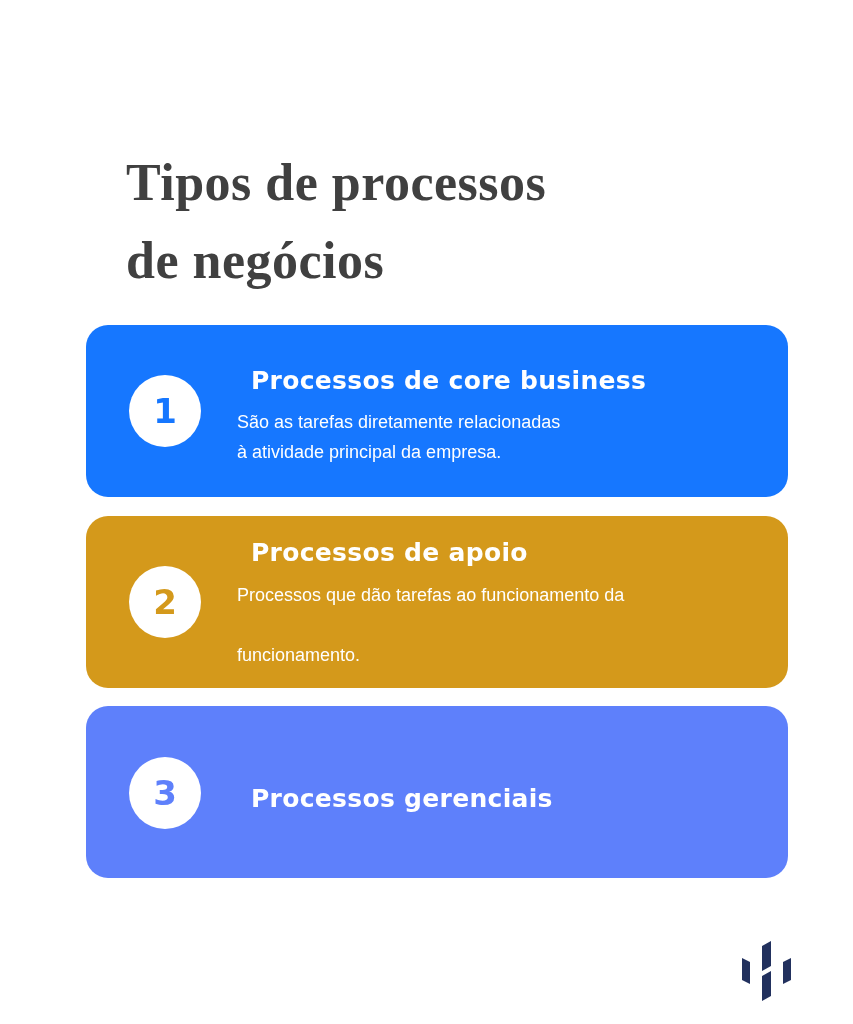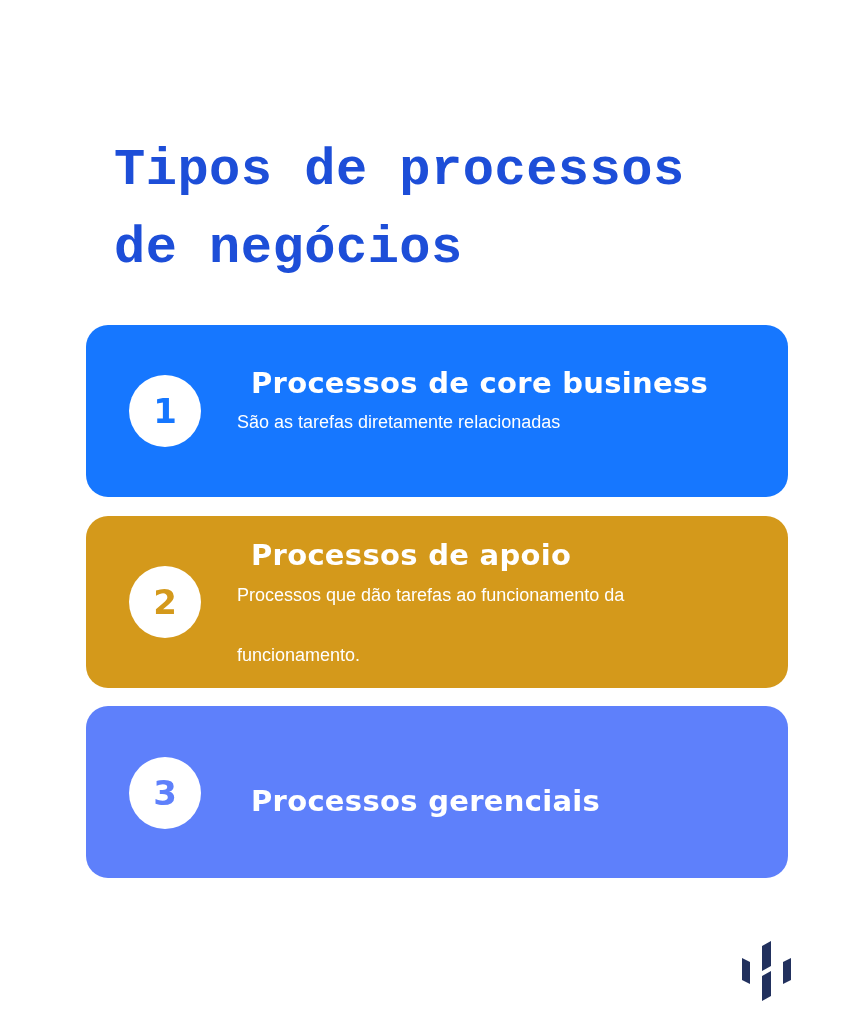--- a/index.html
+++ b/index.html
@@ -1,45 +1,46 @@
 <!DOCTYPE html>
 <html><head>
 <meta charset="utf-8">
 <style>
   html, body { margin:0; padding:0; }
   body { width:853px; height:1024px; background:#ffffff; position:relative; overflow:hidden;
          font-family:"Liberation Sans", sans-serif; }
-  .title { position:absolute; left:110px; top:128px; margin:4px; color:#1d4ed8;
-           font-family:Liberation Mono, monospace; font-weight:bold; font-size:52px;
+  .title { position:absolute; left:110px; top:128px; margin:16px; color:#404040;
+           font-family:Liberation Serif, serif; font-weight:bold; font-size:52px;
            line-height:78px; letter-spacing:0.5px; }
   .card { position:absolute; left:86px; width:702px; height:172px; border-radius:22px; }
   .circle { position:absolute; left:129px; width:72px; height:72px; border-radius:50%;
             background:#ffffff; display:flex; align-items:center; justify-content:center;
             font-family:"DejaVu Sans", sans-serif; font-weight:bold; font-size:34px; }
   .card-title { position:absolute; left:251px; margin:0; color:#ffffff;
-                font-family:"DejaVu Sans", sans-serif; font-weight:bold; font-size:29px; letter-spacing:0.3px; white-space:nowrap; }
+                font-family:"DejaVu Sans", sans-serif; font-weight:bold; font-size:25px; letter-spacing:0.3px; white-space:nowrap; }
   .card-desc { position:absolute; left:237px; margin:0; color:#ffffff; font-size:18px;
                line-height:30px; width:500px; }
   .logo { position:absolute; left:740px; top:940px; width:54px; height:62px; }
 </style>
 </head>
 <body>
 
 <h1 class="title">
   <span>Tipos de processos</span><br>
   <span>de negócios</span>
 </h1>
 
 <div class="card" style="top:325px;background:#1677ff;"></div>
 <div class="circle" style="top:375px;color:#1677ff;">
   <span>1</span>
 </div>
 <h2 class="card-title" style="top:366px;">Processos de core business</h2>
 <p class="card-desc" style="top:407px;">
   <span>São as tarefas diretamente relacionadas</span><br>
+  <span>à atividade principal da empresa.</span>
 </p>
 
 <div class="card" style="top:516px;background:#d4991b;"></div>
 <div class="circle" style="top:566px;color:#d4991b;">
   <span>2</span>
 </div>
 <h2 class="card-title" style="top:538px;">Processos de apoio</h2>
 <p class="card-desc" style="top:580px;">
   <span>Processos que dão tarefas ao funcionamento da</span><br>
   <br>

